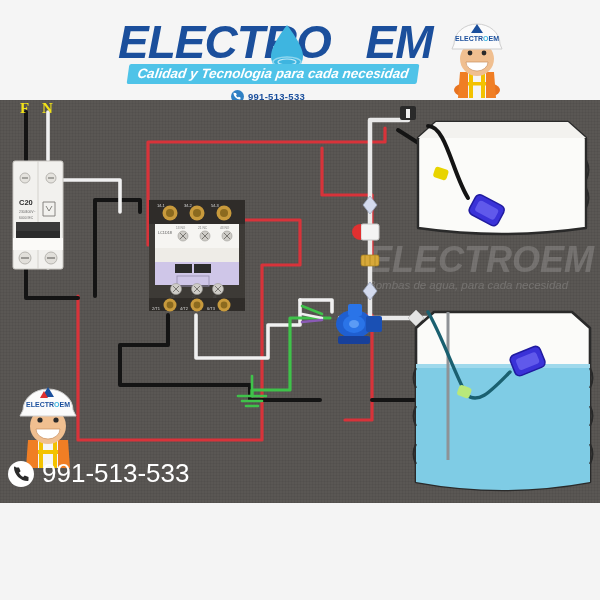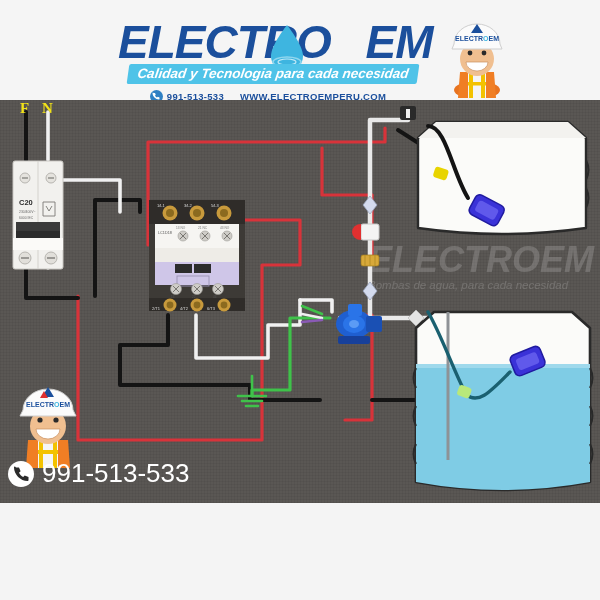--- a/index.html
+++ b/index.html
@@ -79,21 +79,20 @@
 
     <div class="contact-row">
       <span class="phone-badge">
         <span class="phone-circ">
           <svg width="8" height="8" viewBox="0 0 16 16">
               <path d="M3 2h3l1.5 3.5L6 7c.9 1.8 2.2 3.1 4 4l1.5-1.5L15 11v3c0 .6-.4 1-1 1C7.3 15 1 8.7 1 2c0-.6.4-1 1-1z" fill="#fff"></path>
             </svg>
         </span>
         <span class="phone-num">991-513-533</span>
       </span>
-      <span class="web">WWW.ELECTROEMPERU.COM</span>
     </div>
   </div>
 
   <svg class="mascot-top" viewBox="0 0 74 84">
     <ellipse cx="37" cy="76" rx="23" ry="9" fill="#e8731f"></ellipse>
     <path d="M18 84 L20 58 h34 l2 26 z" fill="#f07e24"></path>
     <path d="M28 58 h18 v26 h-18z" fill="#f5f5f5"></path>
     <rect x="29" y="58" width="4" height="26" fill="#f3c200"></rect>
     <rect x="41" y="58" width="4" height="26" fill="#f3c200"></rect>
     <rect x="28" y="68" width="18" height="3.5" fill="#f3c200"></rect>

